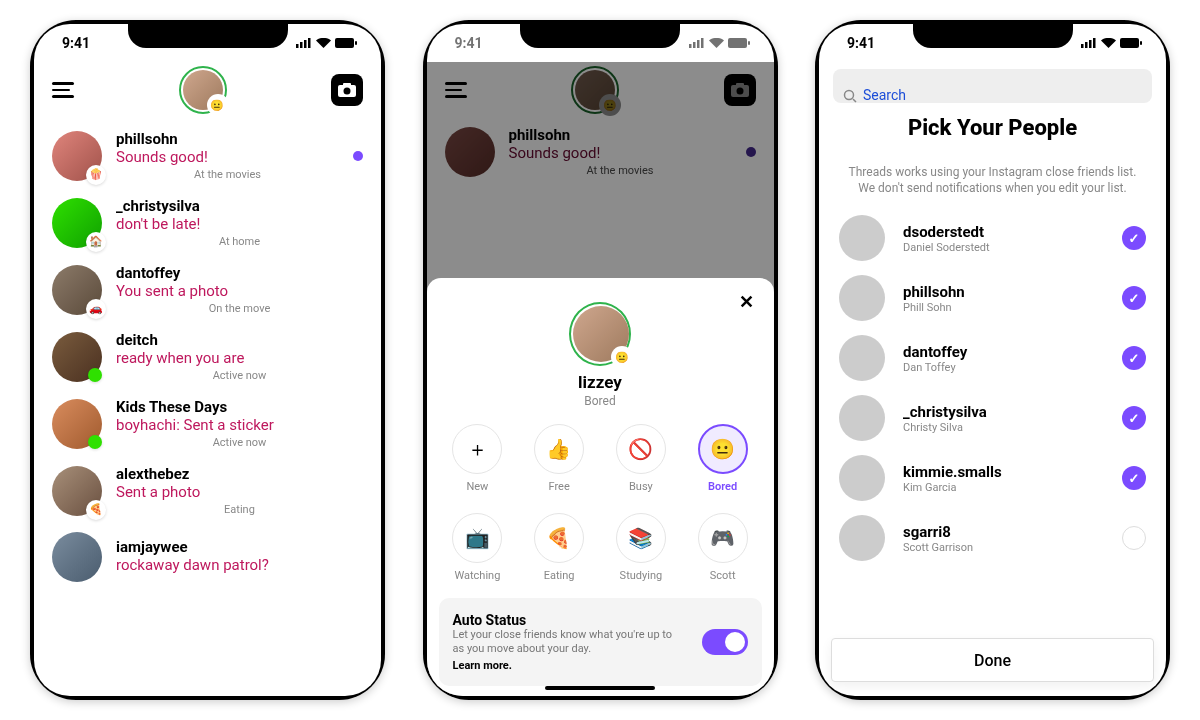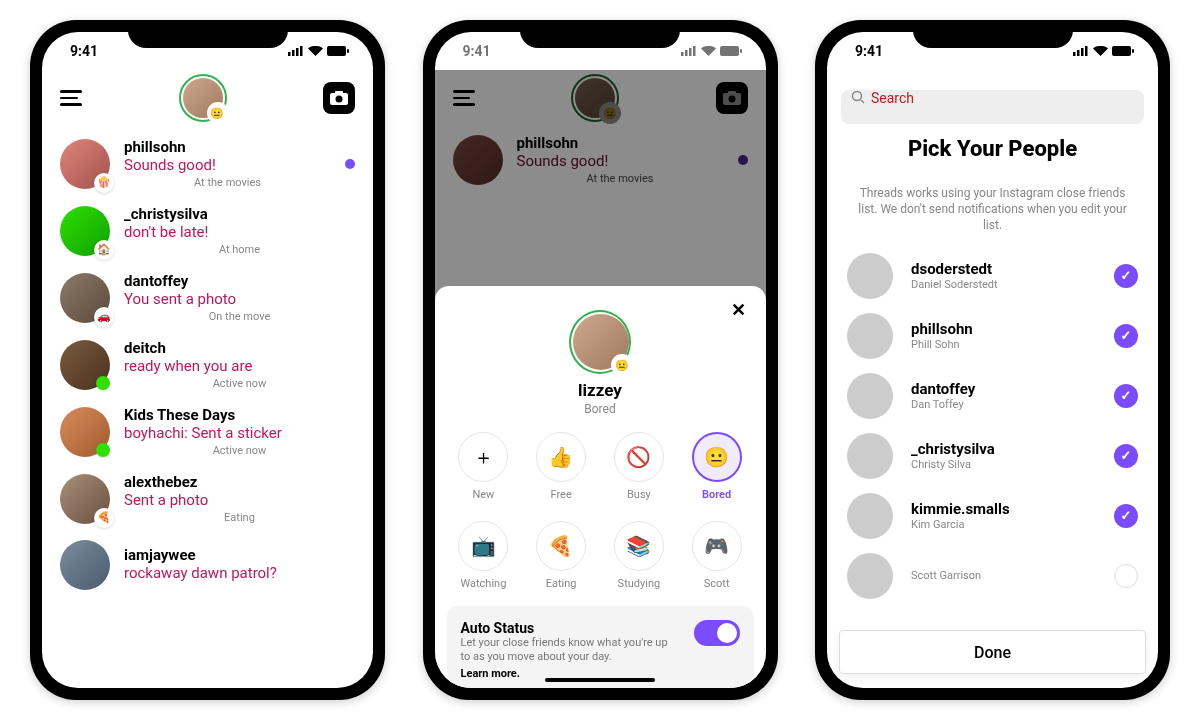--- a/index.html
+++ b/index.html
@@ -1,17 +1,17 @@
 <!DOCTYPE html>
 <html><head>
 <meta charset="utf-8">
 <style>
 *{margin:0;padding:0;box-sizing:border-box;font-family:-apple-system,BlinkMacSystemFont,"Segoe UI",Roboto,Helvetica,Arial,sans-serif;}
 body{background:#fff;width:1200px;height:720px;display:flex;justify-content:space-between;align-items:center;padding:20px 30px;}
-.phone{width:355px;height:680px;border-radius:46px;background:#000;padding:12px;position:relative;box-shadow:0 2px 10px rgba(0,0,0,.2);}
+.phone{width:355px;height:680px;border-radius:46px;background:#000;padding:4px;position:relative;box-shadow:0 2px 10px rgba(0,0,0,.2);}
 .notch{position:absolute;top:0;left:50%;transform:translateX(-50%);width:160px;height:28px;background:#000;border-radius:0 0 18px 18px;z-index:50;}
 .screen{width:100%;height:100%;background:#fff;border-radius:36px;overflow:hidden;position:relative;}
 .statusbar{height:38px;display:flex;justify-content:space-between;align-items:center;padding:0 24px 0 28px;font-size:14px;font-weight:700;}
 .sb-right{display:flex;gap:4px;align-items:center;}
 .app{height:calc(100% - 38px);overflow:hidden;position:relative;}
 .topbar{height:56px;display:flex;align-items:center;justify-content:space-between;padding:0 18px;}
 .hamb{width:22px;height:16px;position:relative;}
 .hamb span{display:block;height:2.5px;background:#000;border-radius:2px;margin-bottom:4px;}
 .hamb span:nth-child(1){width:100%;} .hamb span:nth-child(2){width:80%;} .hamb span:nth-child(3){width:100%;}
 .avatar-ring{border:2px solid #2fb34c;border-radius:50%;padding:2px;position:relative;}
@@ -44,30 +44,30 @@
 .sheet .avatar-ring{margin:6px auto 6px;width:62px;}
 .sheet .avatar-ring .av{width:56px;height:56px;background:linear-gradient(135deg,#cfa78e,#9e7a5e);}
 .sheet .uname{text-align:center;font-weight:700;font-size:17px;}
 .sheet .ustat{text-align:center;font-size:12px;color:#888;margin-top:2px;}
 .status-row{display:flex;justify-content:space-around;padding:16px 10px 4px;}
 .scol{display:flex;flex-direction:column;align-items:center;gap:6px;}
 .scircle{width:50px;height:50px;border-radius:50%;border:1px solid #e5e5e5;display:flex;align-items:center;justify-content:center;font-size:20px;}
 .scircle.sel{border:2px solid #7b4bff;background:#f0ebff;}
 .slabel{font-size:11px;color:#888;}
 .slabel.sel{color:#7b4bff;font-weight:600;}
-.auto{margin:12px 12px 0;padding:14px;background:#f4f4f4;border-radius:10px;display:flex;gap:19px;align-items:flex-start;}
+.auto{margin:12px 12px 0;padding:14px;background:#f4f4f4;border-radius:10px;display:flex;gap:19px;align-items:center;}
 .auto .tx{flex:1;}
 .auto .tx .t1{font-weight:700;font-size:14px;}
 .auto .tx .t2{font-size:11px;color:#777;line-height:1.3;}
 .auto .tx .t3{font-size:11px;font-weight:700;margin-top:2px;}
 .toggle{width:46px;height:26px;background:#7b4bff;border-radius:13px;position:relative;}
 .toggle::after{content:"";position:absolute;right:3px;top:3px;width:20px;height:20px;background:#fff;border-radius:50%;}
 .homebar{position:absolute;bottom:6px;left:50%;transform:translateX(-50%);width:110px;height:4px;background:#000;border-radius:2px;}
 
-.search{margin:20px 14px 12px;height:34px;background:#eee;border-radius:8px;display:flex;align-items:flex-start;gap:6px;padding:0 10px;color:#b91c1c;font-size:14px;}
+.search{margin:7px 14px 12px;height:34px;background:#eee;border-radius:8px;display:flex;align-items:flex-end;gap:6px;padding:0 10px;color:#1d4ed8;font-size:14px;}
 .ptitle{text-align:center;font-size:22px;font-weight:800;margin-bottom:24px;}
 .pdesc{text-align:center;font-size:12px;color:#888;padding:0 24px;line-height:1.35;margin-bottom:12px;}
 .prow{display:flex;align-items:center;padding:7px 20px;gap:18px;}
 .prow .av{width:46px;height:46px;}
 .prow .info{flex:1;}
 .prow .info .n1{font-weight:700;font-size:15px;}
 .prow .info .n2{font-size:11px;color:#888;}
 .check{width:24px;height:24px;border-radius:50%;background:#7b4bff;display:flex;align-items:center;justify-content:center;color:#fff;font-size:13px;font-weight:bold;}
 .check.off{background:#fff;border:1.5px solid #ddd;}
 .done{position:absolute;left:12px;right:12px;bottom:14px;height:44px;background:#fff;border:1px solid #ddd;border-radius:4px;display:flex;align-items:center;justify-content:center;font-size:16px;font-weight:500;box-shadow:0 4px 12px rgba(0,0,0,.06);}
@@ -379,20 +379,21 @@
             <div class="av p7"></div>
   <div class="info">
               <div class="n1">kimmie.smalls</div>
               <div class="n2">Kim Garcia</div>
             </div>
   <div class="check ">✓</div>
           </div>
           <div class="prow">
             <div class="av p6"></div>
   <div class="info">
+              <div class="n1">sgarri8</div>
               <div class="n2">Scott Garrison</div>
             </div>
   <div class="check off"></div>
           </div>
         </div>
       <div class="done">Done</div>
     </div>
   </div>
 </div>
 

